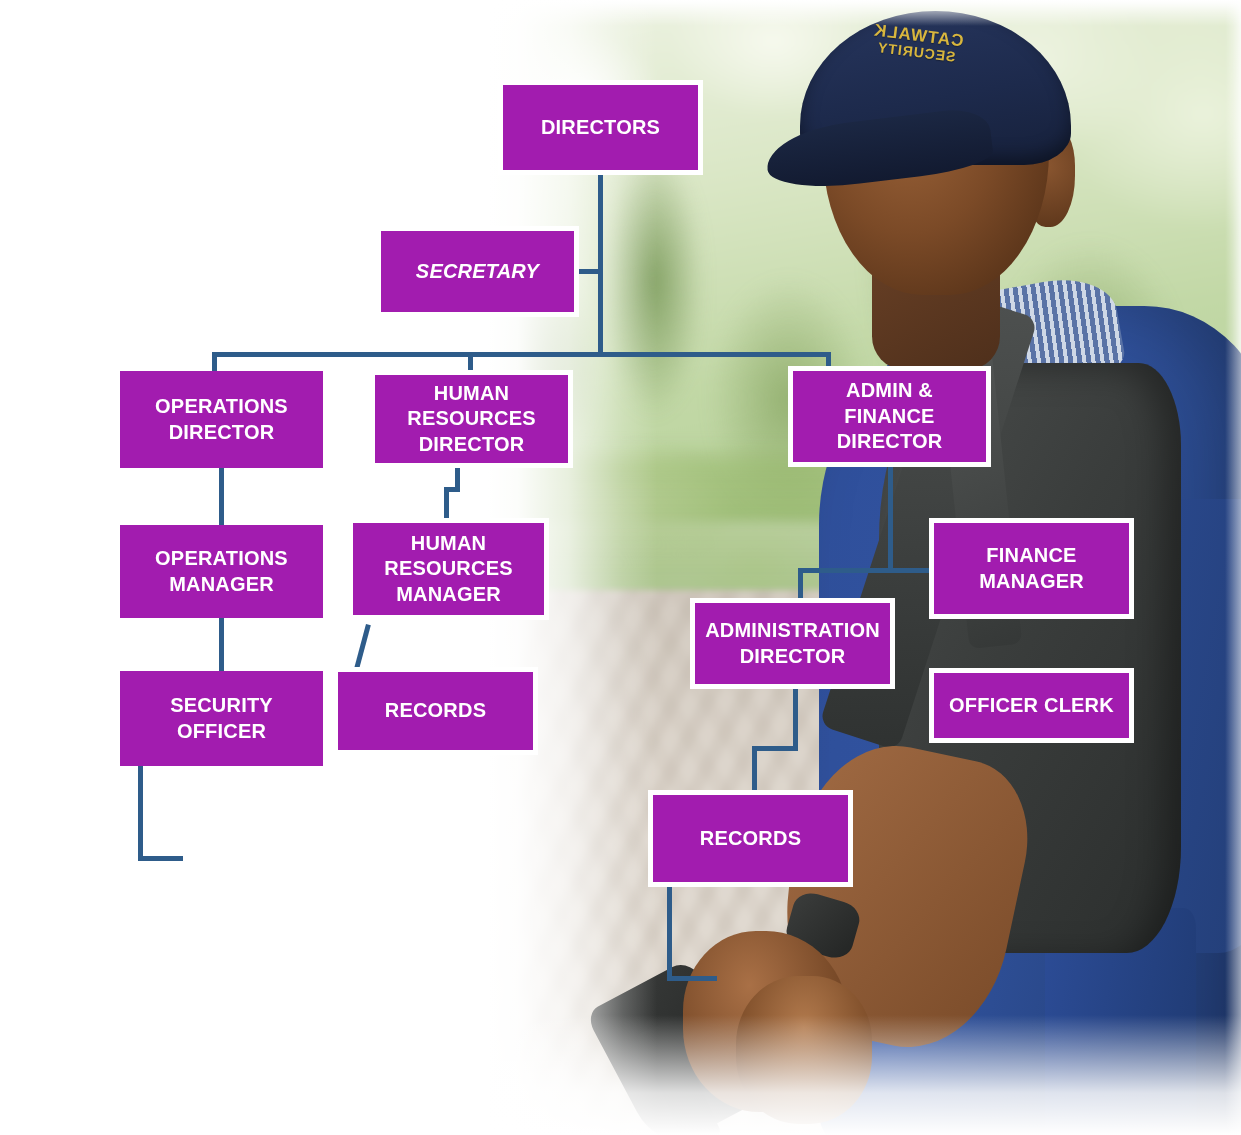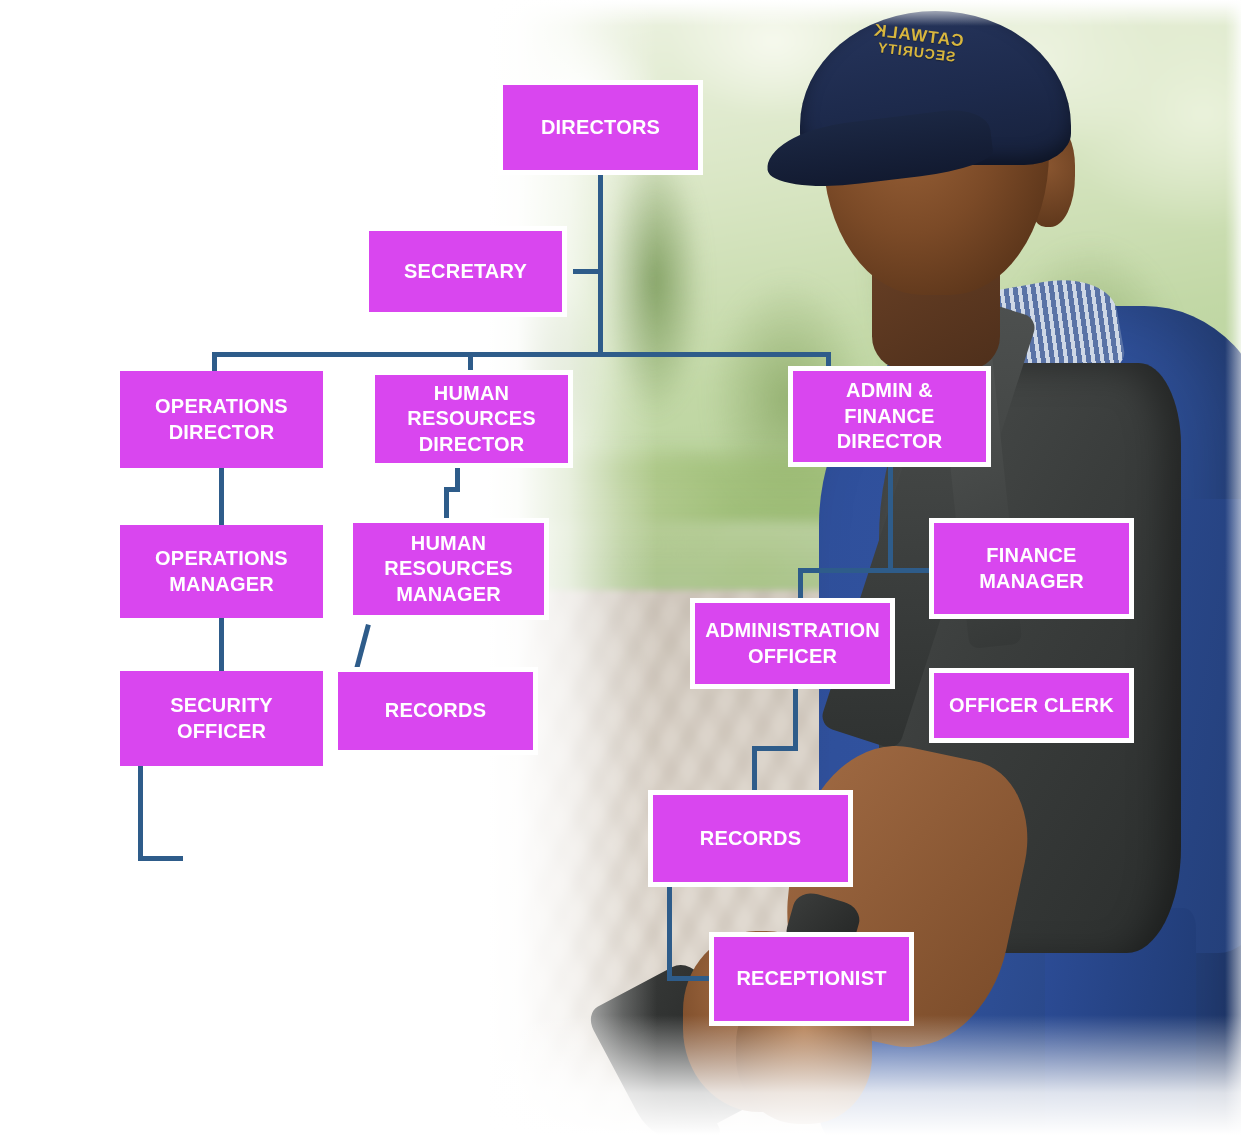--- a/index.html
+++ b/index.html
@@ -203,21 +203,21 @@
   .conn.h{ height:5px; }
   .conn.v{ width:5px; }
   .conn.diag{
     background:transparent;
     border-left:5px solid #2e5c8a;
     transform-origin:top left;
   }
 
   .node{
     position:absolute;
-    background:#d946ef;
+    background:#a21caf;
     color:#ffffff;
     display:flex;
     align-items:center;
     justify-content:center;
     text-align:center;
     font-weight:bold;
     font-size:20px;
     line-height:1.28;
     letter-spacing:.2px;
     box-sizing:border-box;
@@ -298,52 +298,51 @@
 
     <div class="conn v" style="left:793px; top:687px; height:63px;"></div>
     <div class="conn h" style="left:752px; top:746px; width:46px;"></div>
     <div class="conn v" style="left:752px; top:746px; height:47px;"></div>
 
     <div class="conn v" style="left:667px; top:885px; height:95px;"></div>
     <div class="conn h" style="left:667px; top:976px; width:50px;"></div>
 
     <div class="node bordered" style="left:498px; top:80px; width:205px; height:95px;">DIRECTORS</div>
 
-    <div class="node bordered" style="left:364px; top:226px; width:203px; height:91px;">SECRETARY</div>
+    <div class="node bordered" style="left:376px; top:226px; width:203px; height:91px;font-style:italic;">SECRETARY</div>
 
     <div class="node" style="left:120px; top:371px; width:203px; height:97px;">OPERATIONS
 DIRECTOR</div>
 
     <div class="node bordered" style="left:370px; top:370px; width:203px; height:98px;">HUMAN
 RESOURCES
 DIRECTOR</div>
 
     <div class="node bordered" style="left:788px; top:366px; width:203px; height:101px;text-align:center;">ADMIN &amp;
 FINANCE
 DIRECTOR</div>
 
     <div class="node" style="left:120px; top:525px; width:203px; height:93px;">OPERATIONS
 MANAGER</div>
 
     <div class="node bordered" style="left:348px; top:518px; width:201px; height:102px;">HUMAN
 RESOURCES
 MANAGER</div>
 
     <div class="node bordered" style="left:690px; top:598px; width:205px; height:91px;">ADMINISTRATION
-OFFICER</div>
+DIRECTOR</div>
 
     <div class="node bordered" style="left:929px; top:518px; width:205px; height:101px;">FINANCE
 MANAGER</div>
 
     <div class="node bordered" style="left:929px; top:668px; width:205px; height:75px;">OFFICER CLERK</div>
 
     <div class="node" style="left:120px; top:671px; width:203px; height:95px;">SECURITY
 OFFICER</div>
 
     <div class="node bordered" style="left:333px; top:667px; width:205px; height:88px;">RECORDS</div>
 
     <div class="node bordered" style="left:648px; top:790px; width:205px; height:97px;">RECORDS</div>
 
 
-    <div class="node bordered" style="left:709px; top:932px; width:205px; height:94px;">RECEPTIONIST</div>
 
   </div>
 </div>
 
 </body></html>

